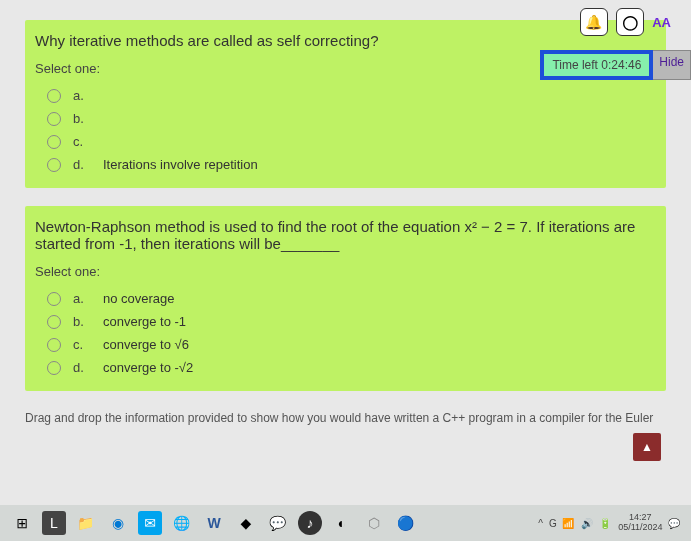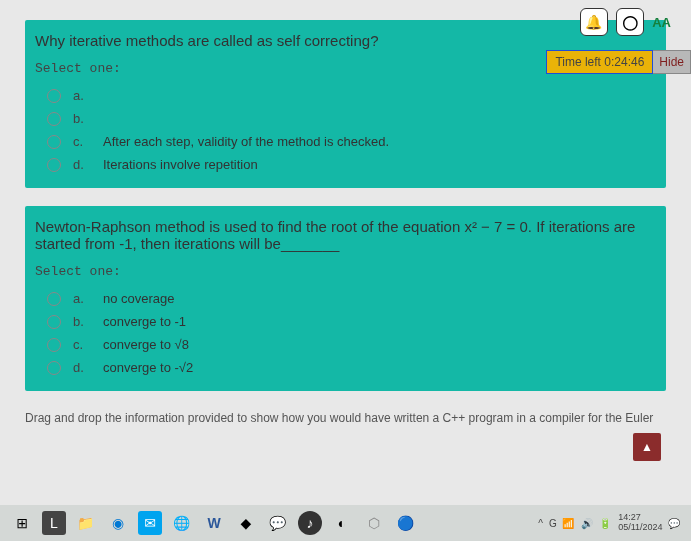--- a/index.html
+++ b/index.html
@@ -24,63 +24,62 @@
       height: 28px;
       background: #fff;
       border: 1px solid #333;
       border-radius: 6px;
       display: flex;
       align-items: center;
       justify-content: center;
       font-weight: bold;
       font-size: 14px;
     }
-    .aa-label { font-weight: bold; color: #15803d; font-size: 13px; }
+    .aa-label { font-weight: bold; color: #6d28d9; font-size: 13px; }
 
     .content {
       padding: 20px 25px 0 25px;
     }
     .question-block {
-      background: #14b8a6;
+      background: #bef264;
       padding: 12px 10px;
       margin-bottom: 18px;
       border-radius: 2px;
     }
     .q-title {
       font-size: 15px;
       color: #333;
       margin-bottom: 12px;
     }
     .timer-box {
       position: absolute;
       right: 0;
       top: 50px;
       display: flex;
       align-items: stretch;
     }
     .timer-left {
-      background: #eab308;
-      border: 1px solid #1d4ed8;
+      background: #86efac;
+      border: 4px solid #1d4ed8;
       padding: 4px 8px;
       font-size: 12px;
       color: #444;
     }
     .timer-right {
       background: #b8b8b8;
       border: 1px solid #888;
       border-left: none;
       padding: 4px 6px;
       font-size: 12px;
-      color: #7f1d1d;
+      color: #4c1d95;
     }
     .select-one {
       font-size: 13px;
       color: #444;
       margin: 10px 0 8px 0;
-      font-family: Liberation Mono, monospace;
     }
     .options {
       margin-left: 12px;
     }
     .option-row {
       display: flex;
       align-items: center;
       gap: 12px;
       padding: 4px 0;
       font-size: 13px;
@@ -140,21 +139,21 @@
       font-size: 14px;
     }
     .tb-spacer { flex: 1; }
     .tb-right {
       display: flex;
       align-items: center;
       gap: 6px;
       font-size: 10px;
       color: #444;
     }
-    .tb-time { text-align: left; font-size: 9px; line-height: 1.1; }
+    .tb-time { text-align: center; font-size: 9px; line-height: 1.1; }
   </style>
 </head>
 <body>
 
 <div class="top-icons">
   <div class="icon-btn">🔔</div>
   <div class="icon-btn">◯</div>
   <span class="aa-label">AA</span>
 </div>
 
@@ -173,52 +172,51 @@
         <div class="radio"></div>
         <span class="opt-letter">a.</span>
       </div>
       <div class="option-row">
         <div class="radio"></div>
         <span class="opt-letter">b.</span>
       </div>
       <div class="option-row">
         <div class="radio"></div>
         <span class="opt-letter">c.</span>
-        <span class="opt-text">After each step, validity of the method is checked.</span>
       </div>
       <div class="option-row">
         <div class="radio"></div>
         <span class="opt-letter">d.</span>
         <span class="opt-text">Iterations involve repetition</span>
       </div>
     </div>
   </div>
 
   <div class="question-block">
     <div class="q-title">
       <span>Newton-Raphson method is used to find the root of the equation </span>
-      <span>x² − 7 = 0.</span>
+      <span>x² − 2 = 7.</span>
       <span> If iterations are started from -1, then iterations will be_______</span>
     </div>
     <div class="select-one">Select one:</div>
     <div class="options">
       <div class="option-row">
         <div class="radio"></div>
         <span class="opt-letter">a.</span>
         <span class="opt-text">no coverage</span>
       </div>
       <div class="option-row">
         <div class="radio"></div>
         <span class="opt-letter">b.</span>
         <span class="opt-text">converge to -1</span>
       </div>
       <div class="option-row">
         <div class="radio"></div>
         <span class="opt-letter">c.</span>
-        <span class="opt-text">converge to √8</span>
+        <span class="opt-text">converge to √6</span>
       </div>
       <div class="option-row">
         <div class="radio"></div>
         <span class="opt-letter">d.</span>
         <span class="opt-text">converge to -√2</span>
       </div>
     </div>
   </div>
 </div>
 

